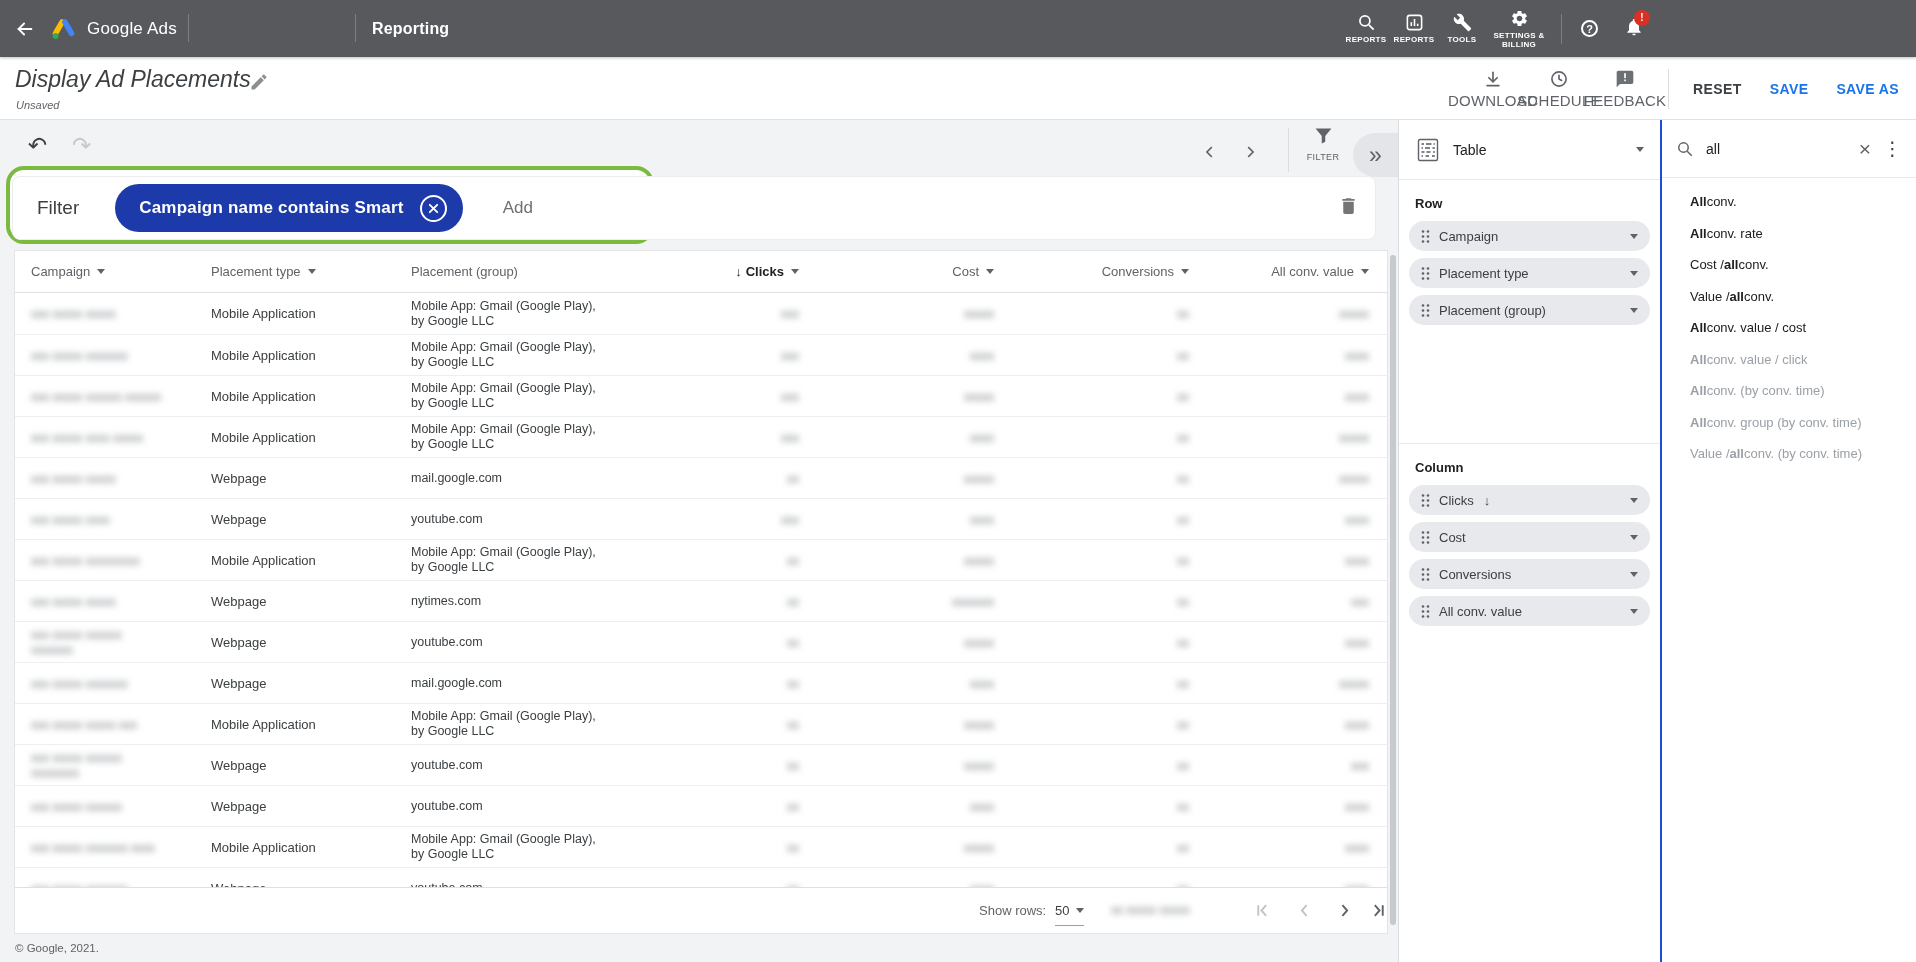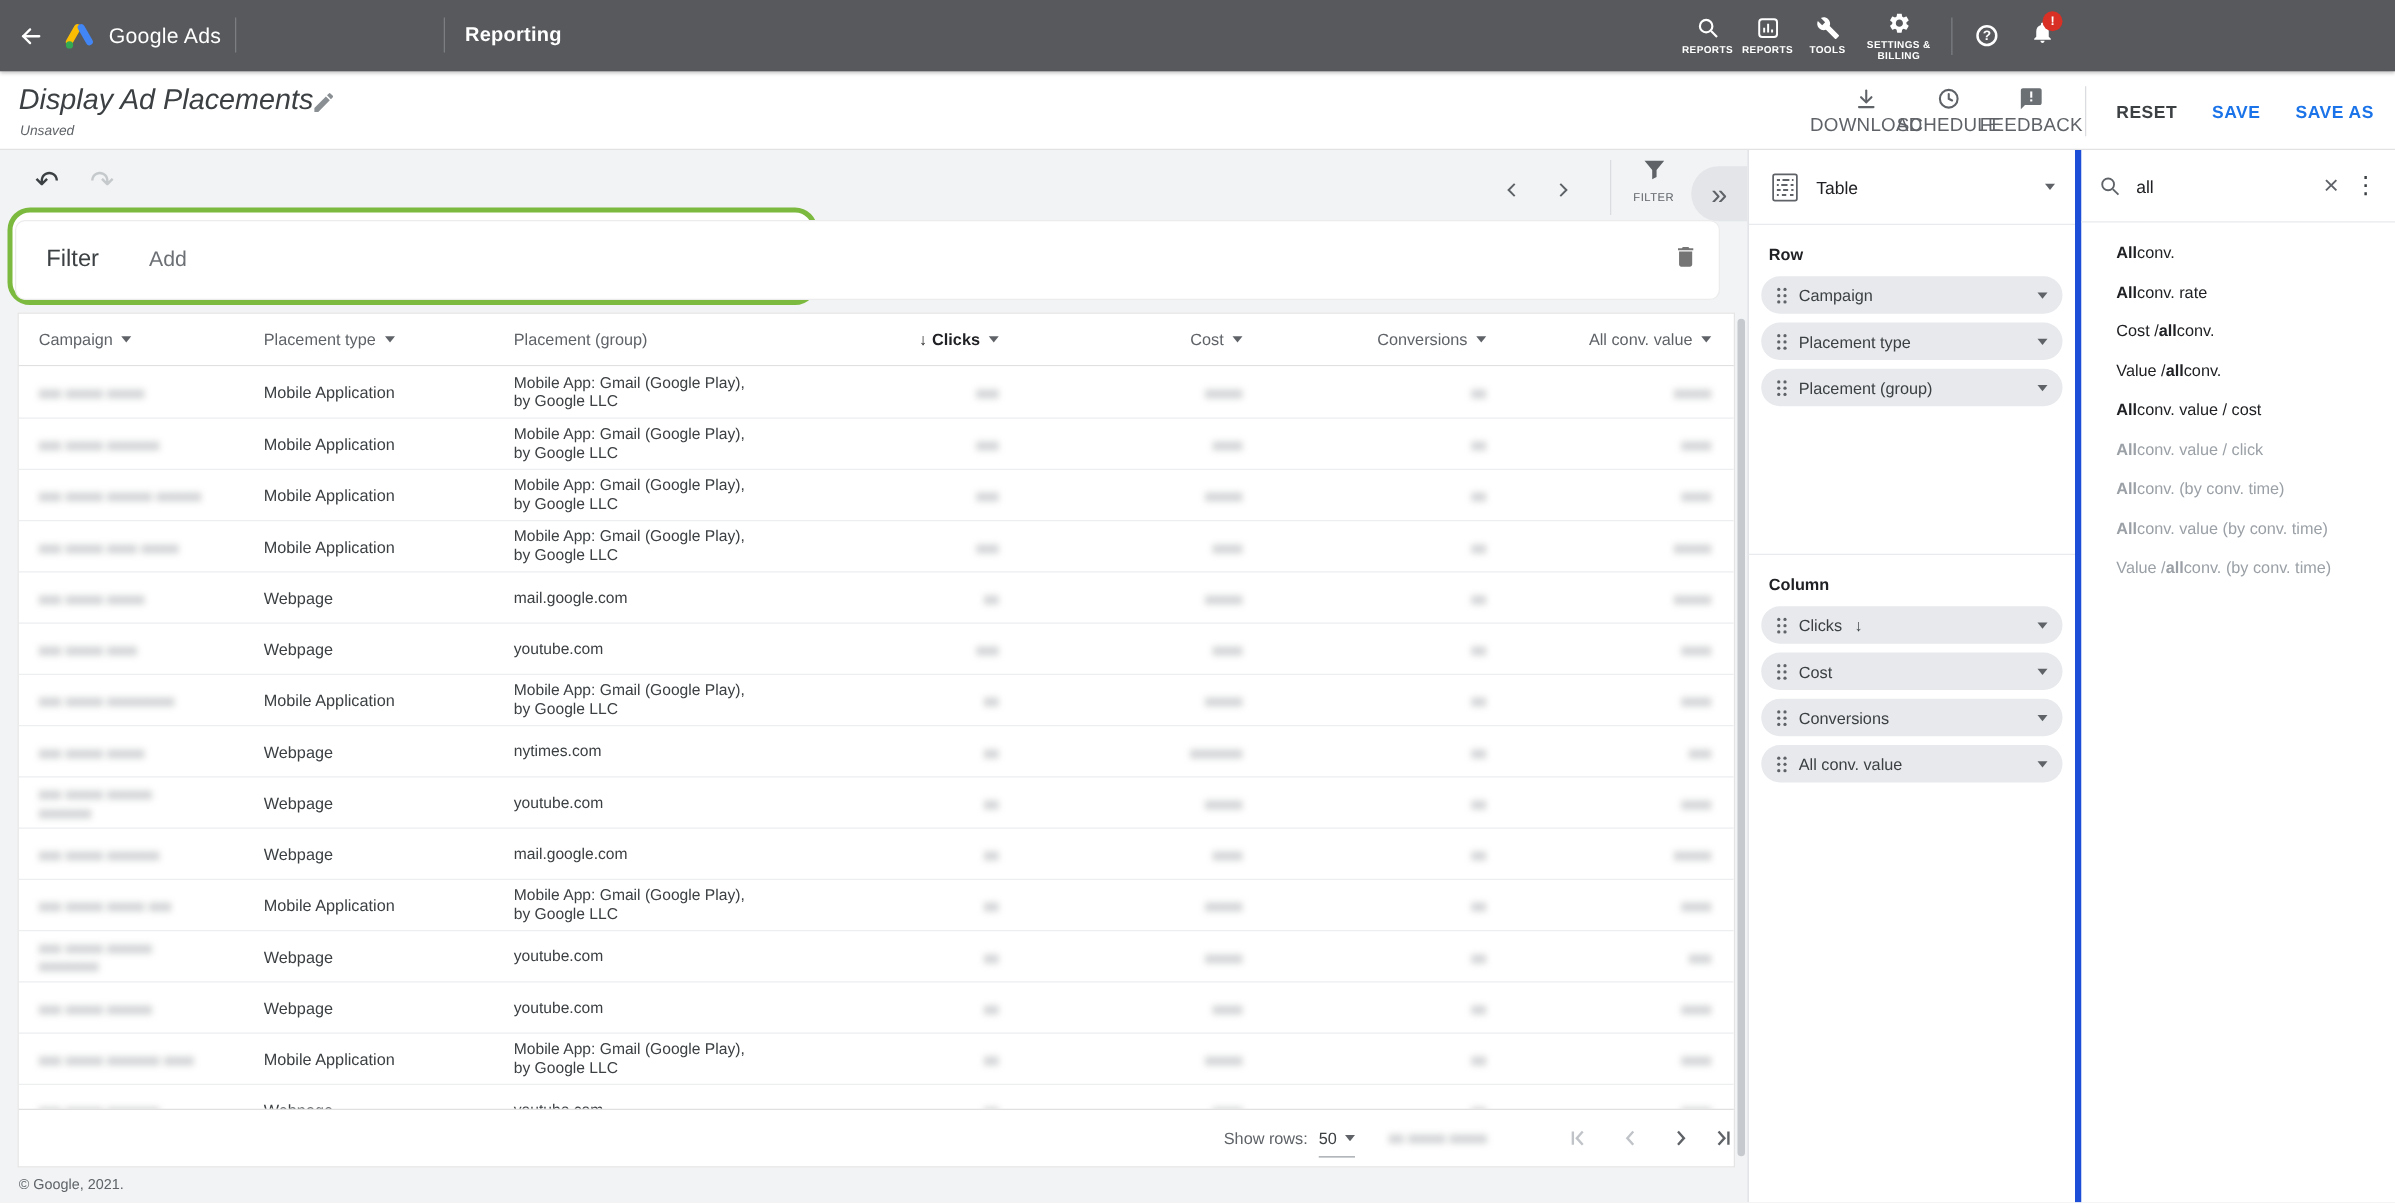--- a/index.html
+++ b/index.html
@@ -99,21 +99,21 @@
   .phead .caret { margin-left:auto; }
   .psection-label { font-size:13px; font-weight:700; color:#202124; margin:16px 16px 10px; }
   .chips { padding:0 10px; }
   .chip { height:30px; border-radius:16px; background:#e7e9ec; display:flex; align-items:center; padding:0 12px; margin-bottom:7px; font-size:13px; color:#3c4043; cursor:pointer; }
   .chip .handle { margin-right:9px; flex:0 0 auto; }
   .chip .chip-caret { margin-left:auto; }
   .sorticon { margin-left:10px; color:#3c4043; }
   .pcol { position:absolute; top:323px; left:0; right:0; border-top:1px solid #e8eaed; }
 
   
-  .metrics { width:256px; background:#fff; border-left:5px solid #1d4ed8; }
+  .metrics { width:256px; background:#fff; border-left:2px solid #1d4ed8; }
   .msearch { height:58px; border-bottom:1px solid #e8eaed; display:flex; align-items:center; padding:0 14px; }
   .mquery { font-size:14px; color:#202124; margin-left:12px; flex:1; }
   .mclear { font-size:21px; color:#5f6368; cursor:pointer; line-height:20px; }
   .mdots { font-size:19px; color:#3c4043; margin-left:12px; cursor:pointer; letter-spacing:0; }
   .mlist { padding:8px 0 0 28px; }
   .mi { height:31.5px; display:flex; align-items:center; font-size:13px; color:#202124; cursor:pointer; }
   .mi .b { font-weight:700; }
   .mi.muted { color:#9aa0a6; }
 </style>
 </head>
@@ -241,20 +241,29 @@
             <path fill="#5f6368" d="M3 4h18l-7 8.5V19l-4 2v-8.5z"></path>
           </svg>
         <div class="flabel">FILTER</div>
       </div>
       <div class="expander">»</div>
 
       <div class="annotation"></div>
 
       <div class="filterbar">
         <span class="filter-word">Filter</span>
+        <div class="fchip">
+          <span class="fchip-label">Campaign name contains Smart</span>
+          <span class="fchip-x">
+            <svg width="13" height="13" viewBox="0 0 14 14" stroke="#fff" stroke-width="2" stroke-linecap="round">
+                <line x1="3" y1="3" x2="11" y2="11"></line>
+                <line x1="11" y1="3" x2="3" y2="11"></line>
+              </svg>
+          </span>
+        </div>
         <span class="add-word">Add</span>
         <span class="trash">
           <svg width="21" height="21" viewBox="0 0 24 24">
               <path fill="#757575" d="M6 19c0 1.1.9 2 2 2h8c1.1 0 2-.9 2-2V7H6v12zM19 4h-3.5l-1-1h-5l-1 1H5v2h14V4z"></path>
             </svg>
         </span>
       </div>
 
       <div class="tablecard">
         <div class="thead">
@@ -603,21 +612,21 @@
           <div class="mi muted">
             <span class="b">All</span>
             <span> conv. value / click</span>
           </div>
           <div class="mi muted">
             <span class="b">All</span>
             <span> conv. (by conv. time)</span>
           </div>
           <div class="mi muted">
             <span class="b">All</span>
-            <span> conv. value (by conv. time)</span>
+            <span> conv. group (by conv. time)</span>
           </div>
           <div class="mi muted">
             <span>Value / </span>
             <span class="b">all</span>
             <span> conv. (by conv. time)</span>
           </div>
         </div>
     </div>
   </div>
 </div>

